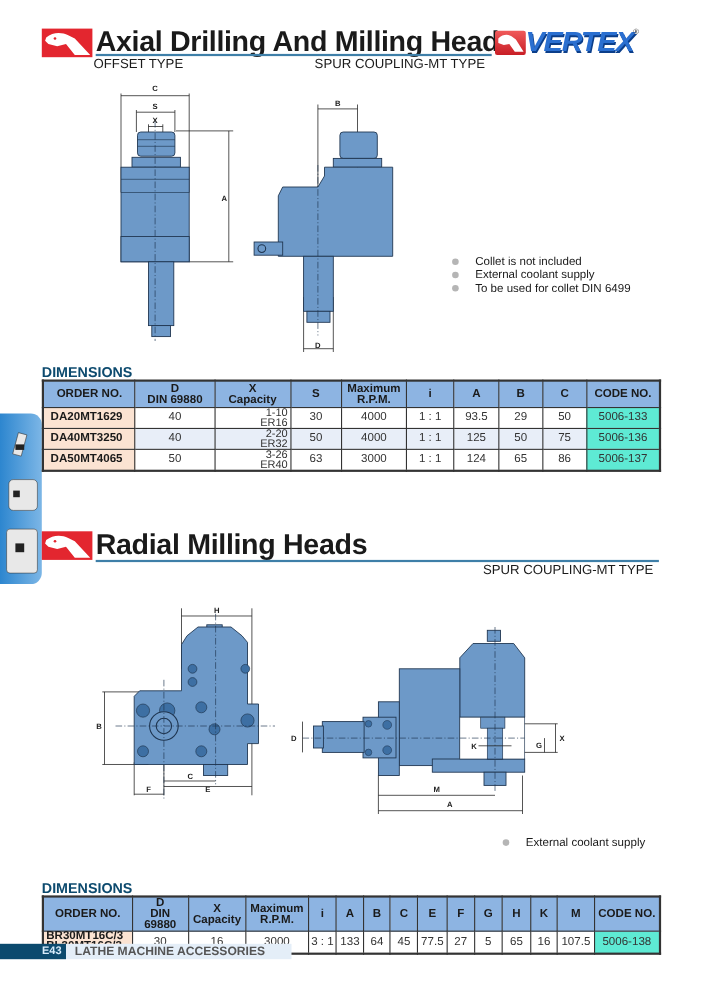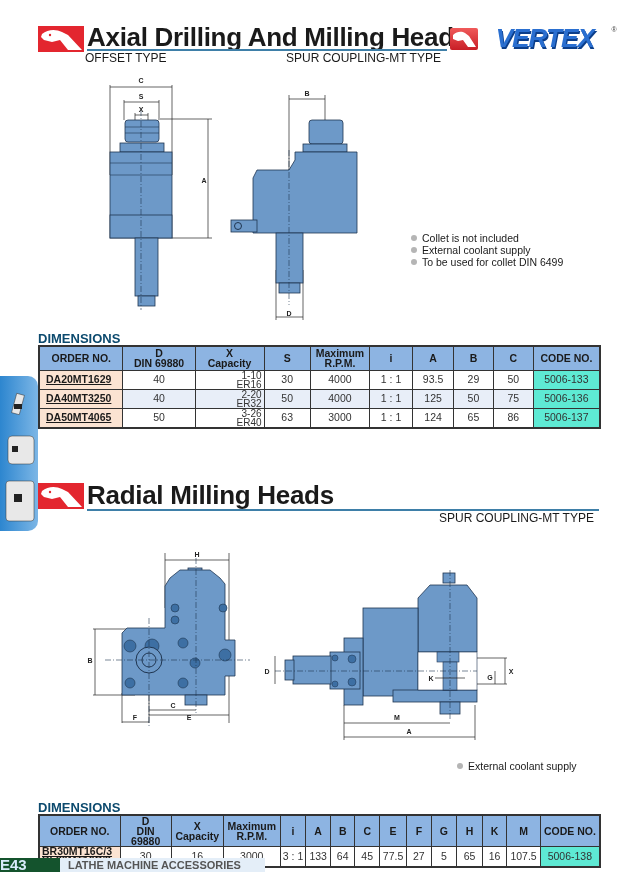--- a/index.html
+++ b/index.html
@@ -8,46 +8,46 @@
 
   
   .eagle { position: absolute; width: 46px; height: 26px; background: #e3262f; overflow: hidden; }
   .eagle svg { display: block; }
 
   .title { position: absolute; font-family: "Liberation Sans", sans-serif; font-weight: bold; font-size: 26px; letter-spacing: -0.3px; color: #1a1a1a; white-space: nowrap; }
   .title-rule { position: absolute; height: 1.5px; background: #3e7fa8; }
   .subtitle { position: absolute; font-size: 12px; color: #1a1a1a; white-space: nowrap; }
 
   
-  .vertex { position: absolute; display: flex; align-items: center; gap: 20px; }
+  .vertex { position: absolute; display: flex; align-items: center; gap: 2px; }
   .vertex .mini-eagle { width: 28px; height: 22px; background: linear-gradient(#f05a5a, #c81e26); border-radius: 2px; position: relative; overflow: hidden; }
   .vertex .brand { font-family: "Liberation Sans", sans-serif; font-weight: bold; font-style: italic; font-size: 25px; color: #2a6fd0; letter-spacing: -1px; text-shadow: 1px 2px 0 #0b3e8a; transform: scaleX(1.05); }
   .vertex .reg { font-size: 7px; color: #444; position: relative; top: -9px; }
 
   
   .notes { position: absolute; font-size: 10.5px; line-height: 12px; color: #1a1a1a; }
-  .notes .note { display: flex; align-items: center; gap: 5px; }
+  .notes .note { display: flex; align-items: center; gap: 15px; }
   .notes .bullet { width: 6px; height: 6px; border-radius: 50%; background: #b5b5b5; display: inline-block; }
 
   
   .dim-label { position: absolute; font-weight: bold; font-size: 13px; color: #0c4a6e; }
   table.dims { position: absolute; border-collapse: collapse; border: 2px solid #333; font-size: 10.5px; }
   table.dims th { background: #8db4e2; font-weight: bold; font-size: 10.5px; line-height: 10px; color: #1a1a1a; border: 1px solid #333; text-align: center; padding: 0 2px; }
   table.dims td { border: 1px solid #333; text-align: center; line-height: 9px; color: #333; padding: 0 2px; }
-  table.dims td.order { background: #fbe3d2; font-weight: bold; text-align: left; padding-left: 6px; color: #1a1a1a; text-decoration: underline; }
+  table.dims td.order { background: #fbe3d2; font-weight: bold; text-align: left; padding-left: 6px; color: #1a1a1a; }
   table.dims td.code { background: #5eead4; }
   table.dims tr.alt td:not(.order):not(.code) { background: #e8eef8; }
   table.dims td .cap { display: block; font-size: 10px; line-height: 9px; text-align: right; }
 
   
   .drawing { position: absolute; }
 
   
   .footer { position: absolute; left: 0; top: 858px; height: 14px; width: 265px; display: flex; }
-  .footer .page { background: #14532d; color: #d8ecfb; font-weight: bold; font-size: 15px; width: 60px; padding-right: 4px; line-height: 14px; }
+  .footer .page { background: #0c4a6e; color: #d8ecfb; font-weight: bold; font-size: 10px; width: 60px; text-align: right; padding-right: 4px; line-height: 14px; }
   .footer .section { background: #e4eef8; color: #555; font-weight: bold; font-size: 11px; flex: 1; padding-left: 8px; line-height: 14px; }
 
   
   .sidetab { position: absolute; left: 0; top: 376px; width: 38px; height: 155px; background: linear-gradient(90deg, #2d86cf, #7cb6e6); border-radius: 0 10px 10px 0; overflow: hidden; }
 </style>
 </head>
 <body>
 
 <div class="eagle" style="left:38px; top:26px;">
   <svg width="46" height="26" viewBox="0 0 46 26">

